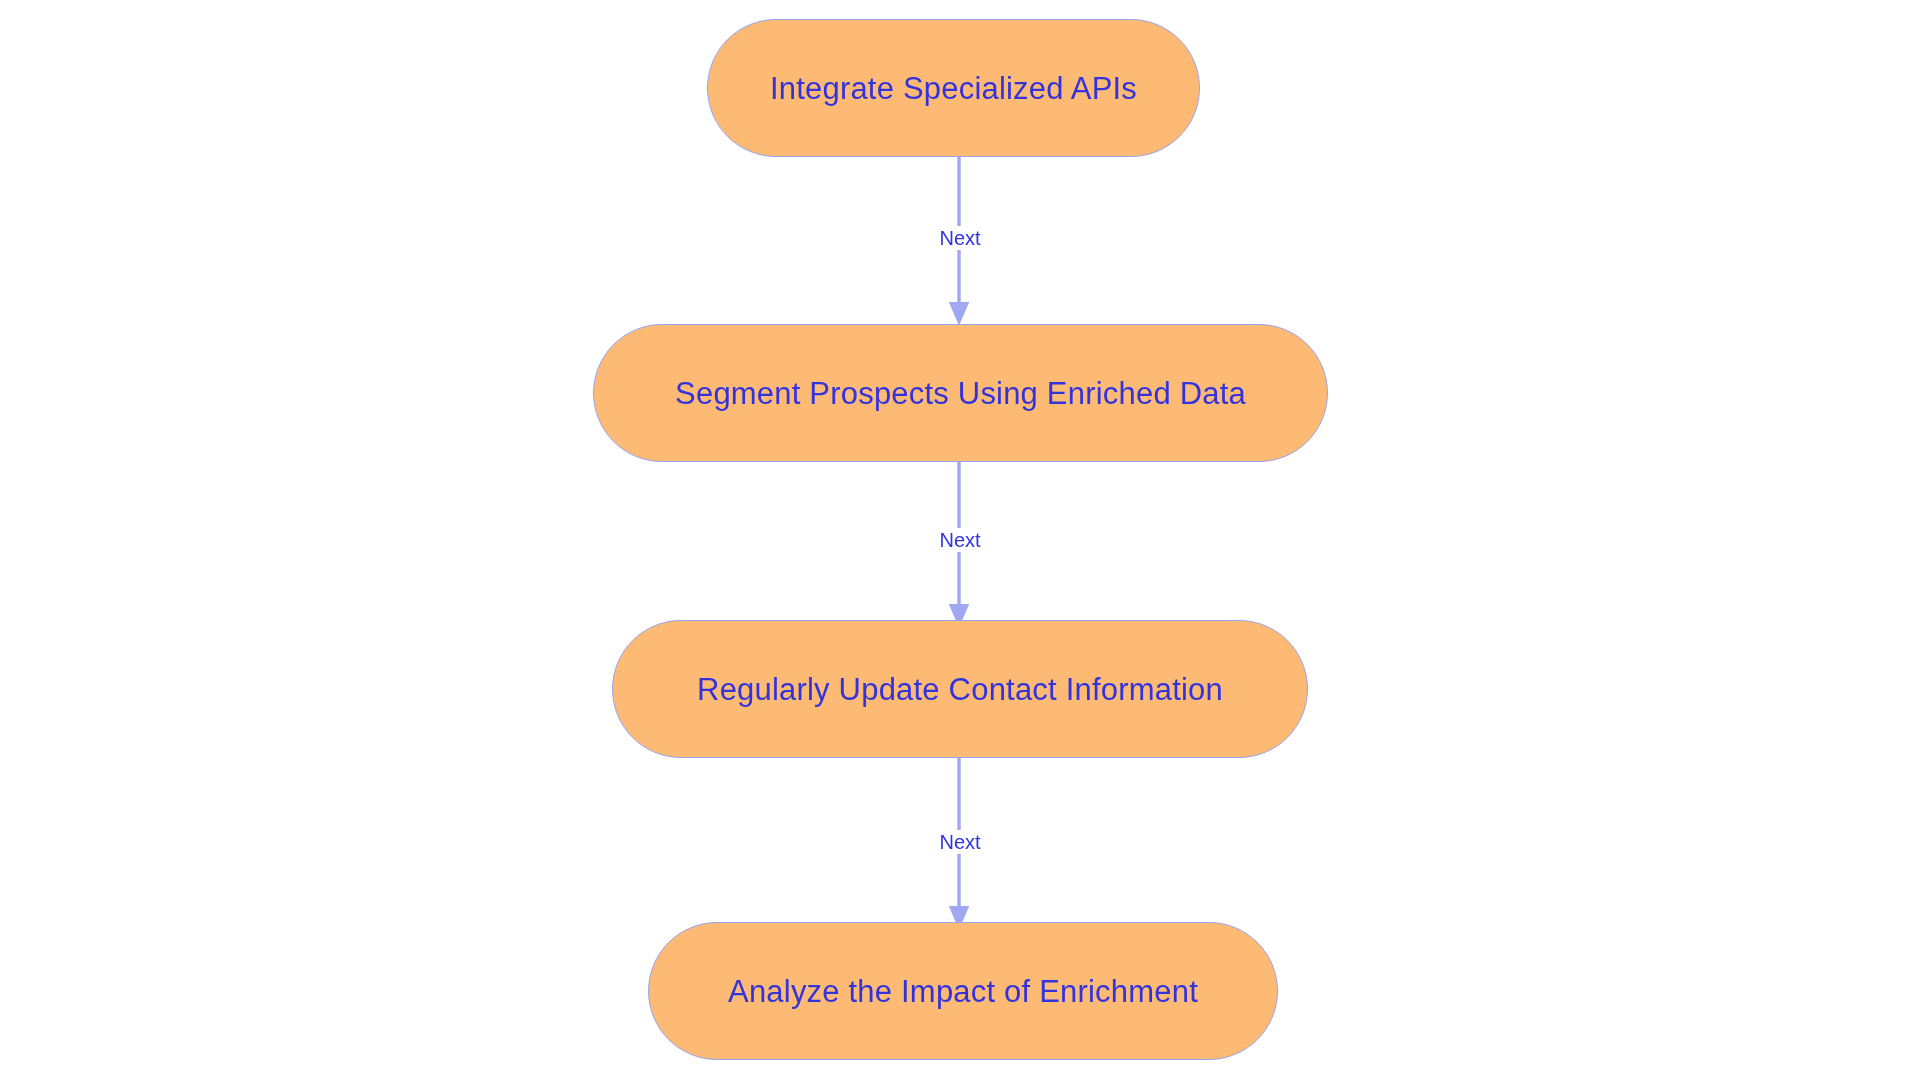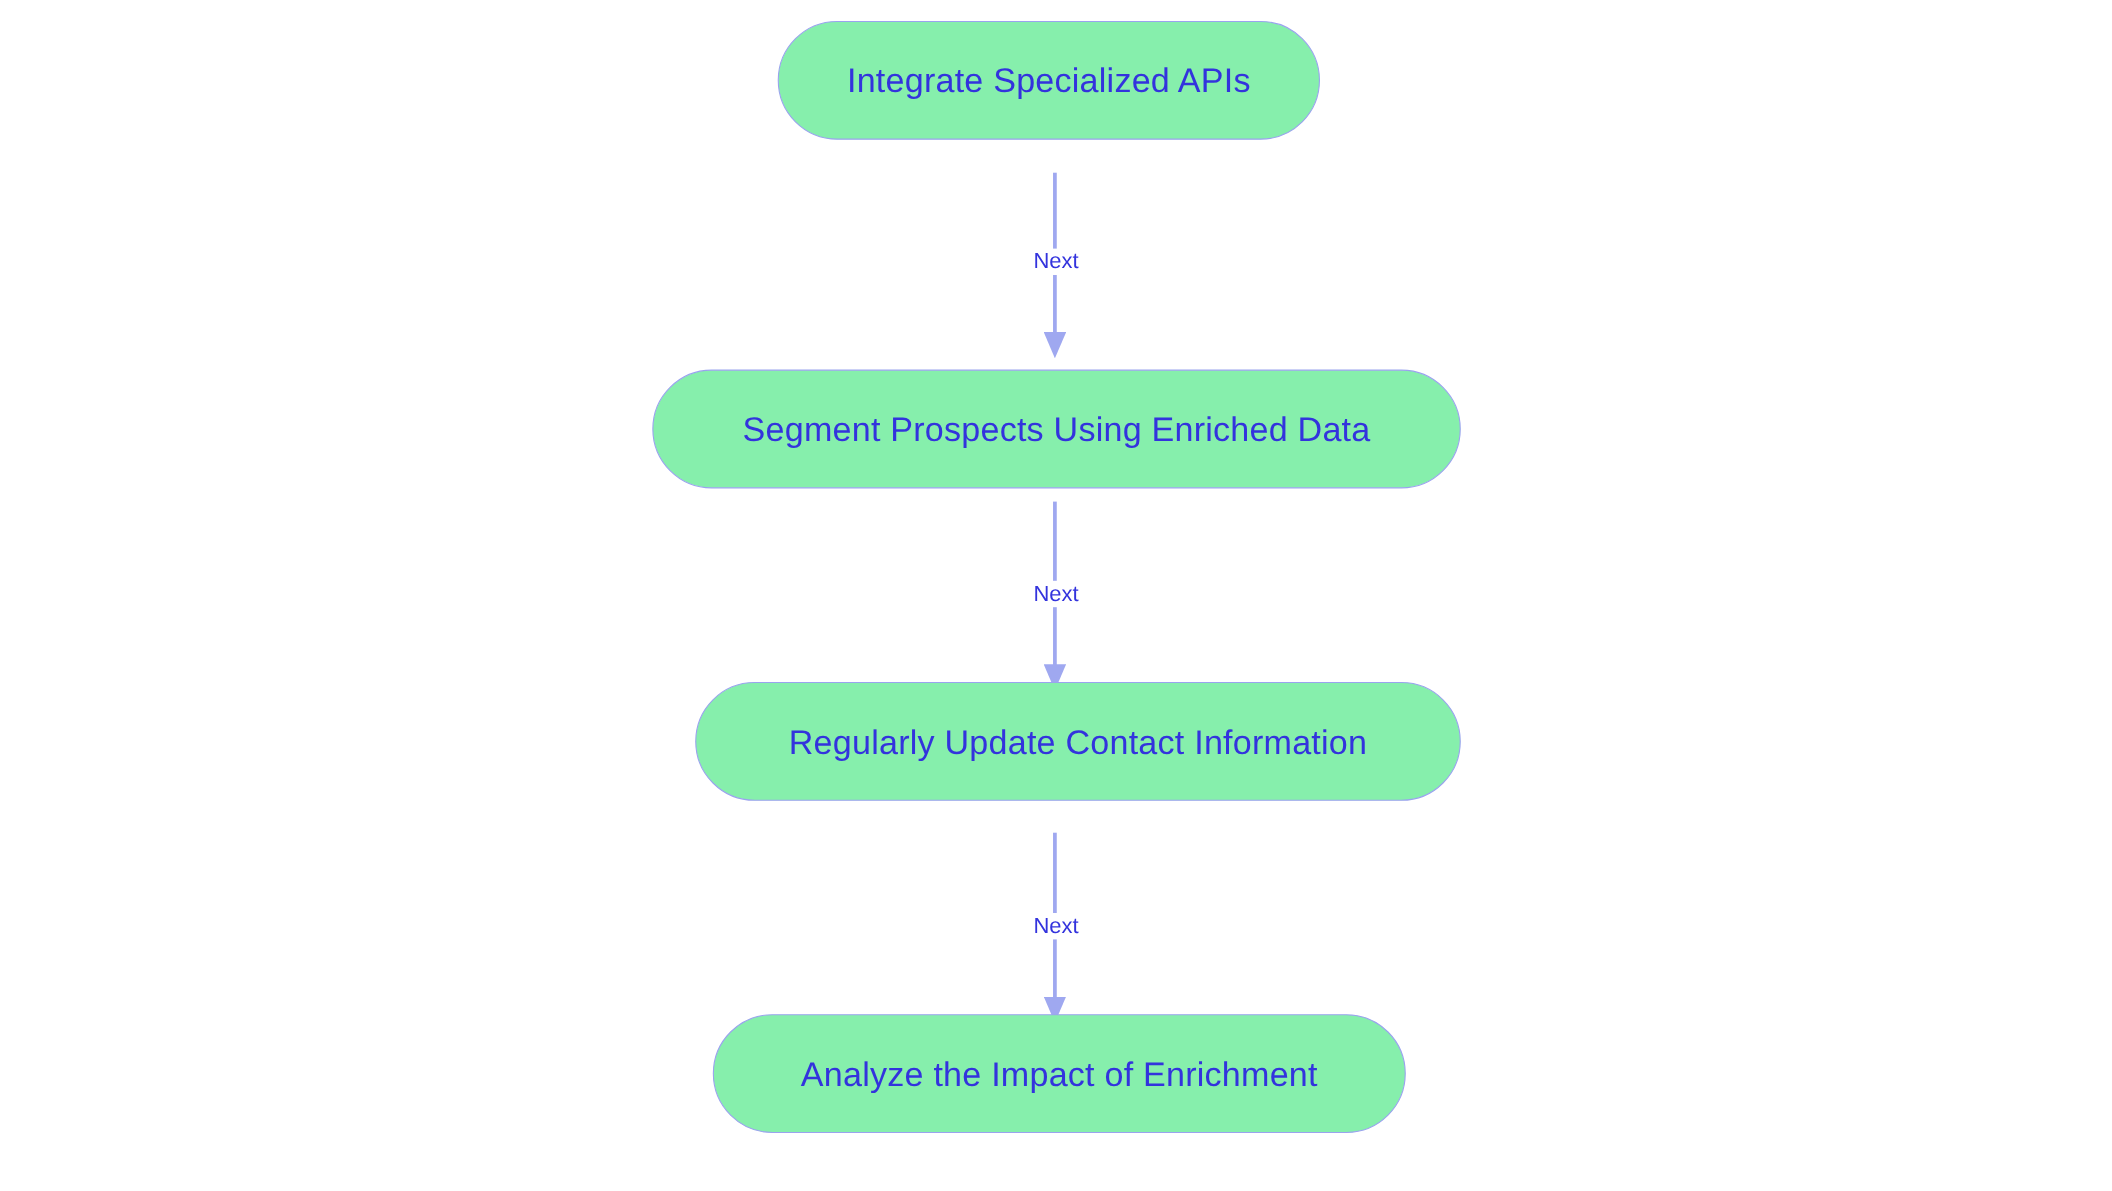--- a/index.html
+++ b/index.html
@@ -18,42 +18,42 @@
     position: relative;
     width: 1920px;
     height: 1083px;
     background: #ffffff;
   }
 
   
   .node {
     position: absolute;
     box-sizing: border-box;
-    background: #86efac;
+    background: #fdba74;
     border: 1.6px solid #9aa3ee;
     border-radius: 999px;
     display: flex;
     align-items: center;
     justify-content: center;
-    height: 108px;
+    height: 138px;
   }
   .node-label {
     color: #3333dd;
     font-family: "Liberation Sans", sans-serif;
     font-size: 31px;
     font-weight: 400;
     letter-spacing: 0.2px;
     line-height: 1;
     white-space: nowrap;
     text-align: center;
   }
 
   #node-0 { left: 707px;  top: 19px;   width: 493px; }
-  #node-1 { left: 593px;  top: 336px;  width: 735px; }
-  #node-2 { left: 632px;  top: 620px;  width: 696px; }
+  #node-1 { left: 593px;  top: 324px;  width: 735px; }
+  #node-2 { left: 612px;  top: 620px;  width: 696px; }
   #node-3 { left: 648px;  top: 922px;  width: 630px; }
 
   
   .edge {
     position: absolute;
     left: 0;
     top: 0;
     width: 1920px;
     height: 1083px;
     pointer-events: none;

